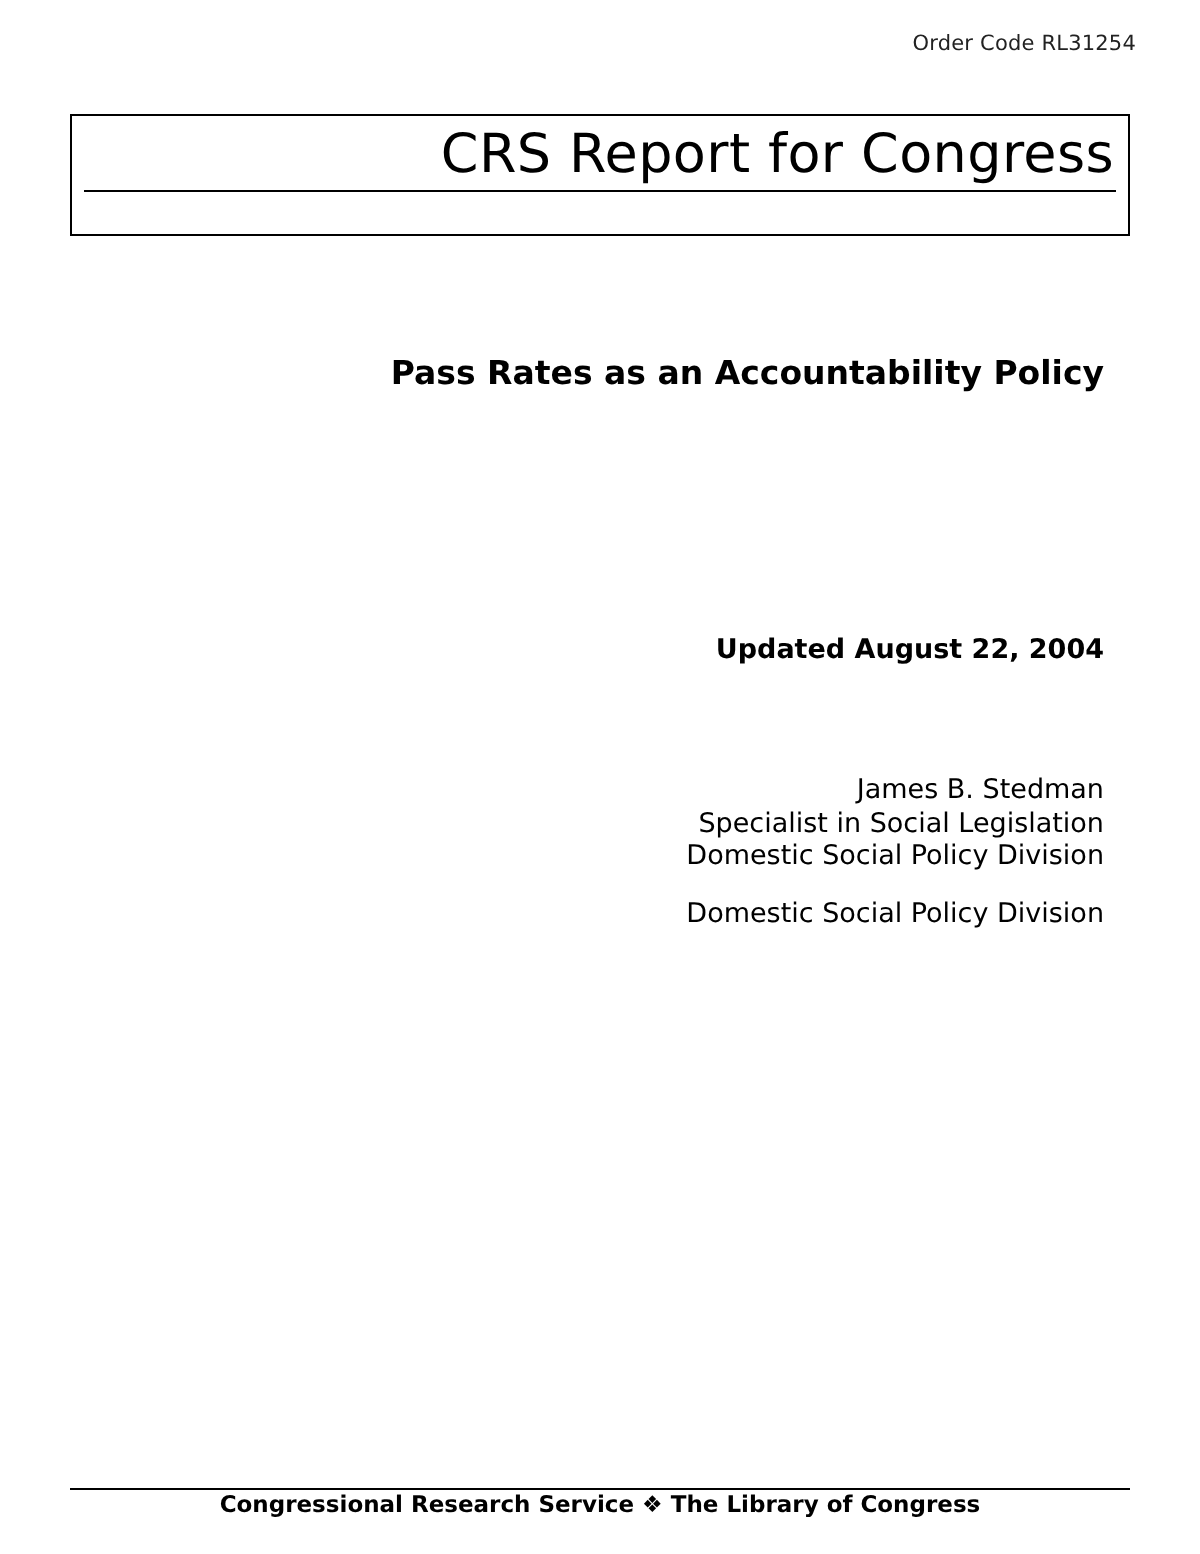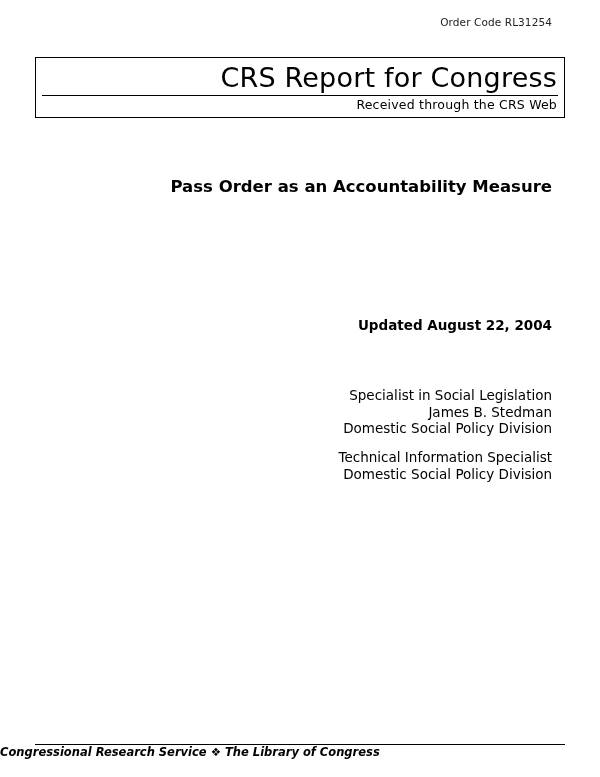--- a/index.html
+++ b/index.html
@@ -12,21 +12,21 @@
       height: 777px;
       position: relative;
       overflow: hidden;
       font-family: "DejaVu Sans", "Liberation Sans", sans-serif;
       color: #000000;
     }
     .abs { position: absolute; }
 
     .order-code {
       top: 16px;
-      right: 48px;
+      right: 32px;
       font-size: 10.5px;
       letter-spacing: 0.1px;
       color: #222;
       white-space: nowrap;
       margin-left: 25px;
     }
 
     .header-box {
       left: 35px;
       top: 57px;
@@ -91,55 +91,52 @@
       left: 35px;
       width: 530px;
       top: 744px;
       height: 0;
       border-top: 1.3px solid #000;
     }
     .footer-text {
       left: 0;
       width: 600px;
       top: 745px;
-      text-align: left;
+      text-align: center;
       font-size: 11.5px;
       font-weight: bold;
-      font-style: italic;
       white-space: nowrap;
     }
     .footer-text span { display: inline; }
   </style>
 </head>
 <body>
 
 <div class="page">
 
   <div class="abs order-code">Order Code RL31254</div>
 
   <div class="abs header-box">
     <div class="abs header-title">CRS Report for Congress</div>
     <div class="abs header-rule"></div>
-    <div class="abs header-sub">Received through the CRS Web</div>
   </div>
 
   <div class="abs doc-title">
-    <div>Pass Order as an Accountability Measure</div>
+    <div>Pass Rates as an Accountability Policy</div>
   </div>
 
   <div class="abs updated">Updated August 22, 2004</div>
 
   <div class="abs author-block author-1">
+    <div>James B. Stedman</div>
     <div>Specialist in Social Legislation</div>
-    <div>James B. Stedman</div>
     <div>Domestic Social Policy Division</div>
   </div>
 
   <div class="abs author-block author-2">
-    <div>Technical Information Specialist</div>
     <div>Domestic Social Policy Division</div>
   </div>
 
   <div class="abs footer-rule"></div>
   <div class="abs footer-text">
     <span>Congressional Research Service</span>
     <span>❖</span>
     <span>The Library of Congress</span>
   </div>
 

